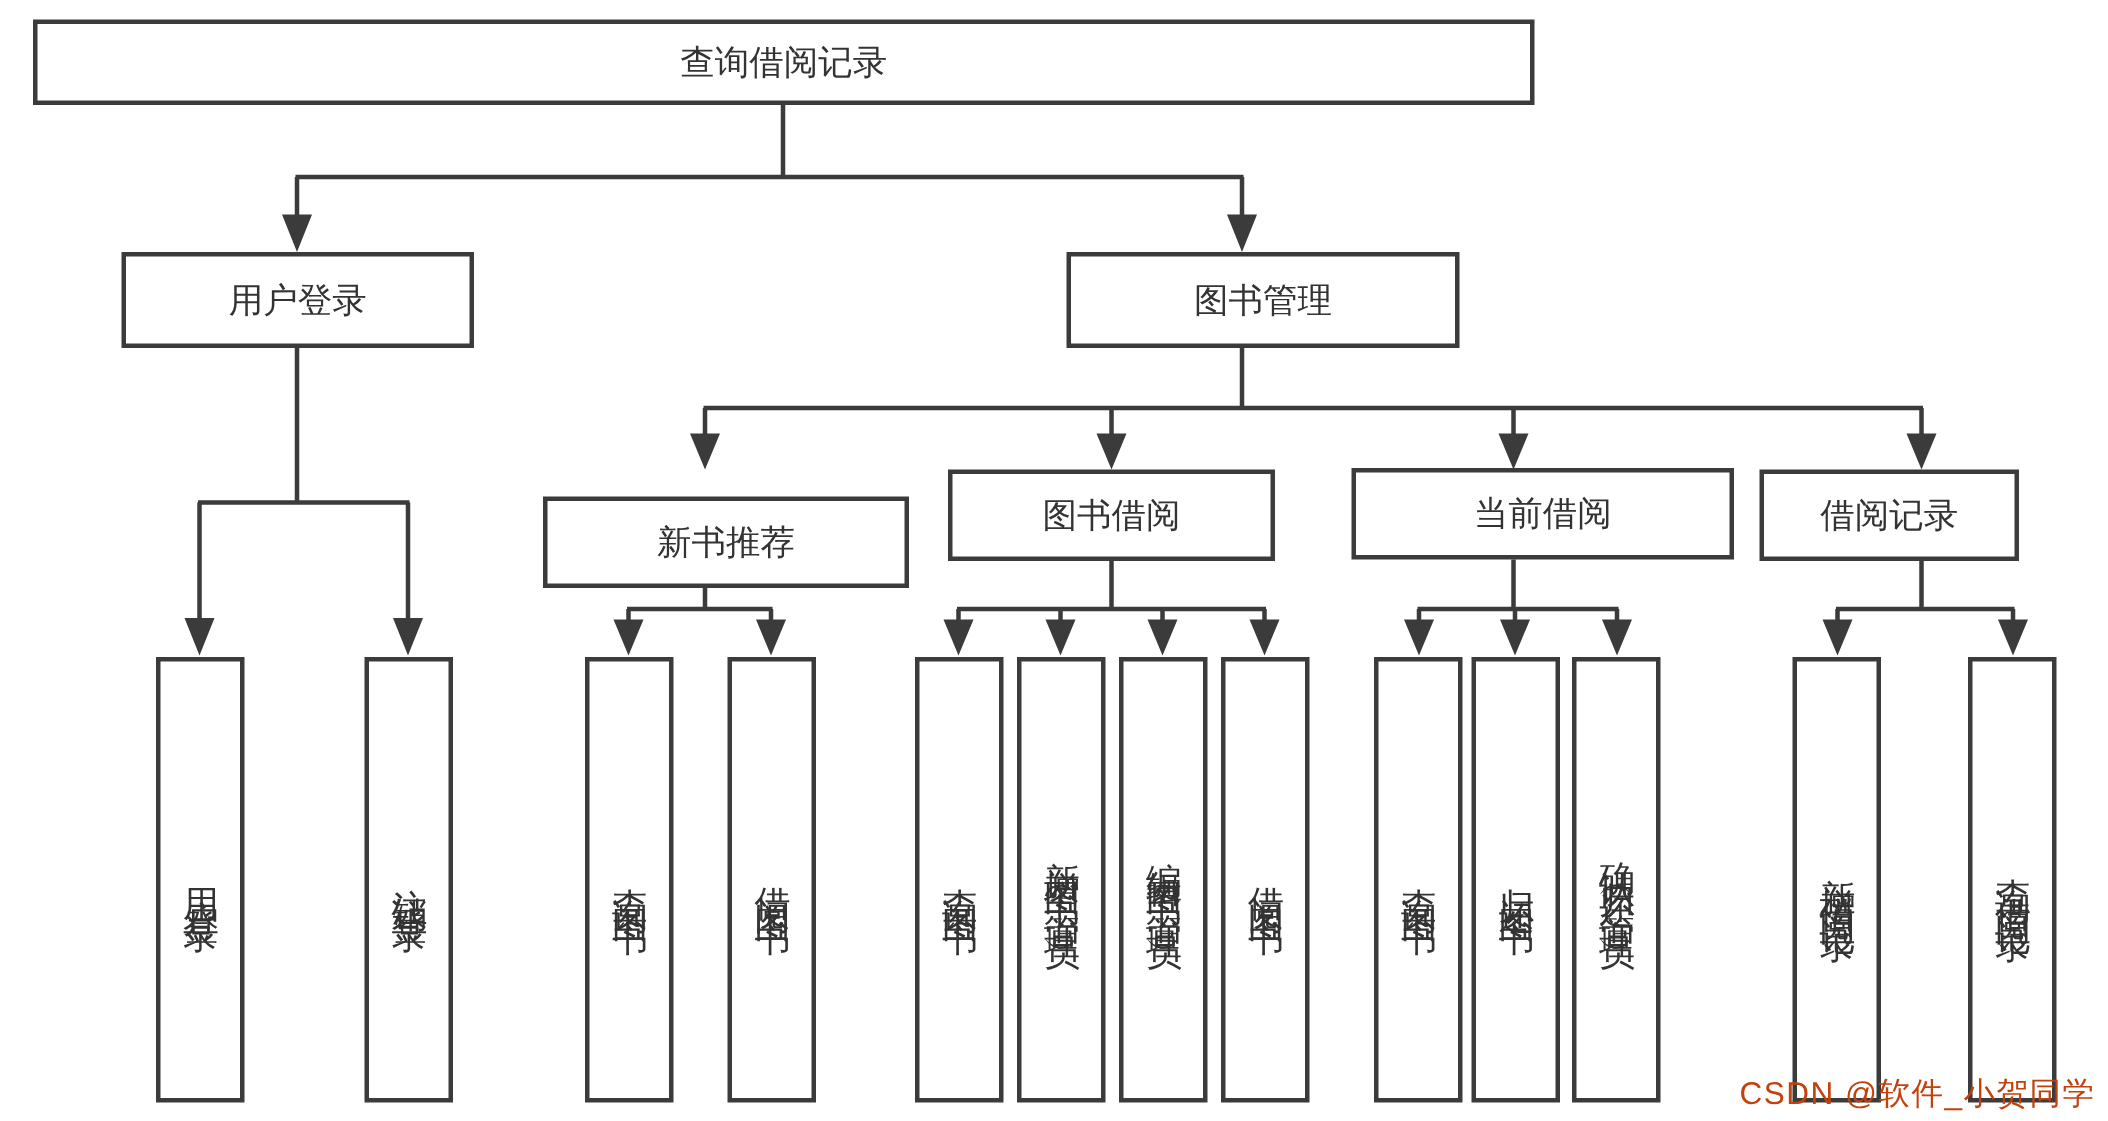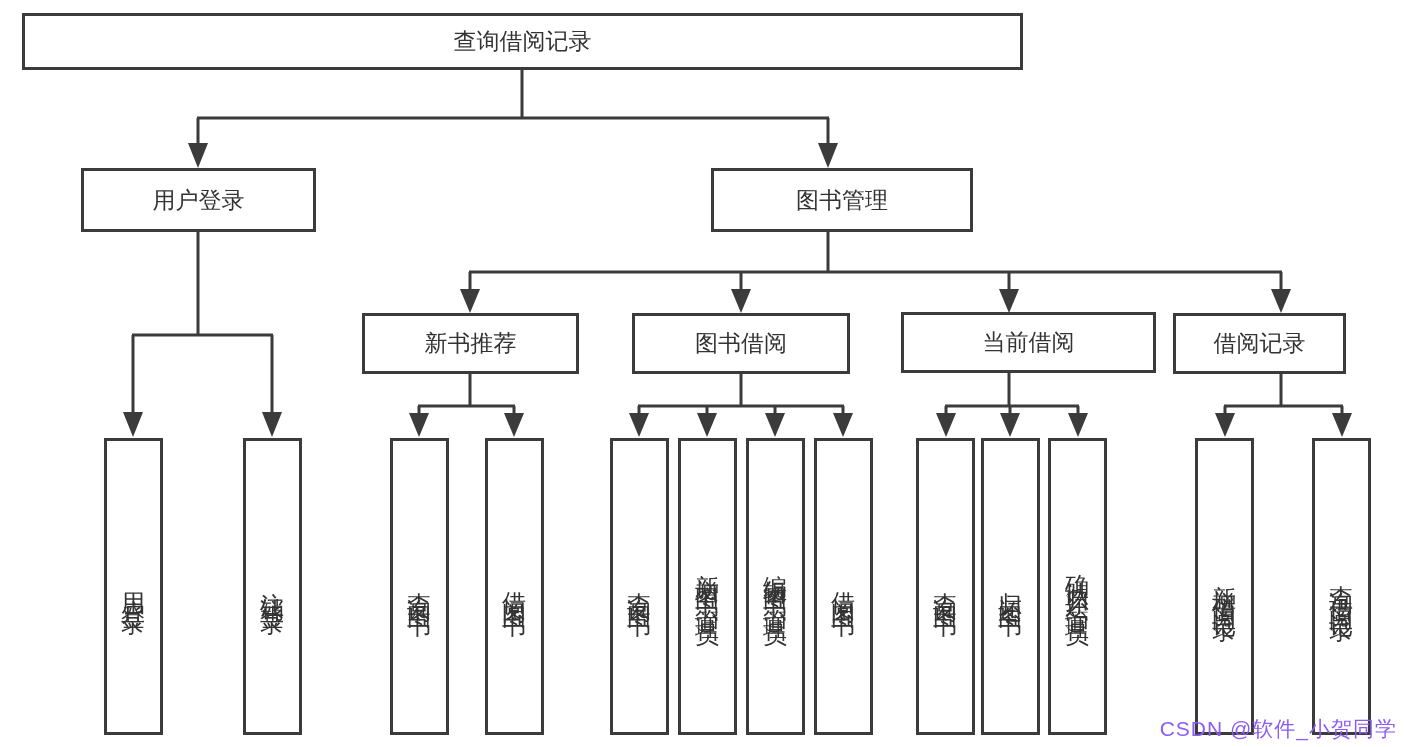--- a/index.html
+++ b/index.html
@@ -40,21 +40,21 @@
     text-align: center;
     font-size: 24px;
     letter-spacing: 7px;
     line-height: 53px;
   }
   .watermark {
     position: absolute;
     right: 8px;
     bottom: 4px;
     font-size: 21px;
-    color: #8b5cf6;
+    color: #c2410c;
     letter-spacing: 1px;
     z-index: 5;
     white-space: nowrap;
   }
 </style>
 </head>
 <body>
 
 <div class="stage">
 
@@ -80,21 +80,21 @@
       M946 437 L936 413 L956 413 Z  M1010 437 L1000 413 L1020 413 Z
       M1078 437 L1068 413 L1088 413 Z
       M1225 437 L1215 413 L1235 413 Z  M1342 437 L1332 413 L1352 413 Z"></path>
   </svg>
 
   <div class="node h root" style="left:22px; top:13px; width:1001px; height:57px">查询借阅记录</div>
 
   <div class="node h lv2" style="left:81px; top:168px; width:235px; height:64px">用户登录</div>
   <div class="node h lv2" style="left:711px; top:168px; width:262px; height:64px">图书管理</div>
 
-  <div class="node h lv3" style="left:362px; top:313px; width:217px; height:61px">新书推荐</div>
+  <div class="node h lv3" style="left:362px; top:331px; width:244px; height:61px">新书推荐</div>
   <div class="node h lv3" style="left:632px; top:313px; width:218px; height:61px">图书借阅</div>
   <div class="node h lv3" style="left:901px; top:312px; width:255px; height:61px">当前借阅</div>
   <div class="node h lv3" style="left:1173px; top:313px; width:173px; height:61px">借阅记录</div>
 
   <div class="node v" style="left:104px">用户登录</div>
   <div class="node v" style="left:243px">注销登录</div>
 
   <div class="node v" style="left:390px">查询图书</div>
   <div class="node v" style="left:485px">借阅图书</div>
 

